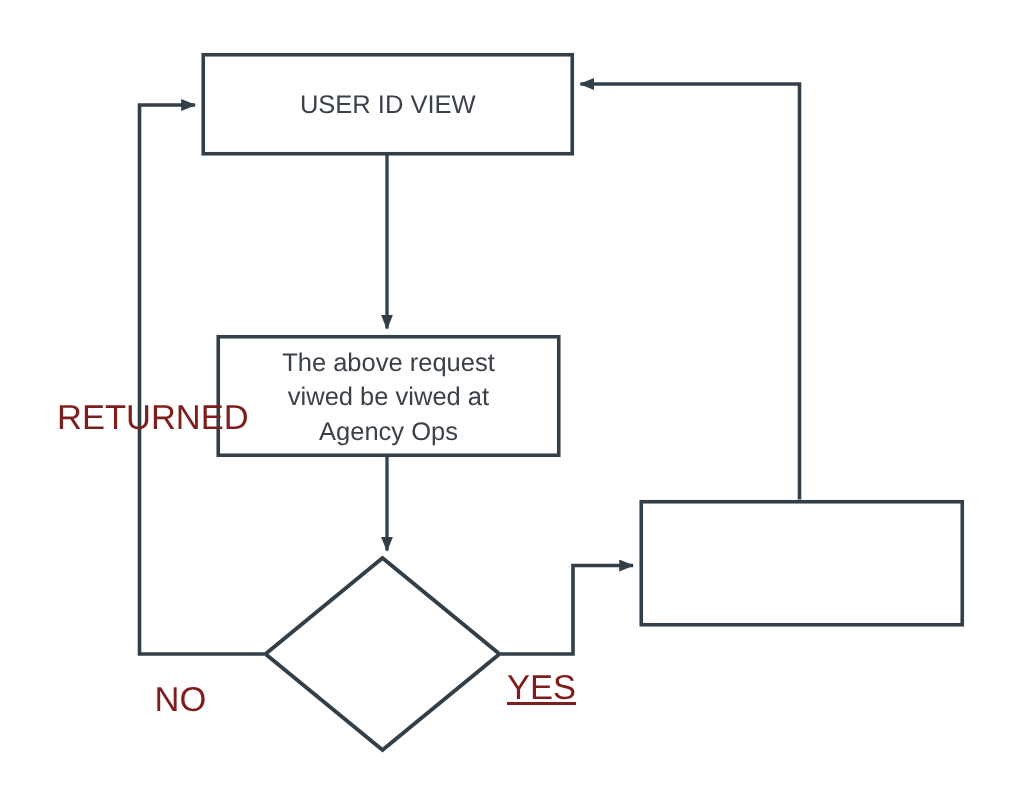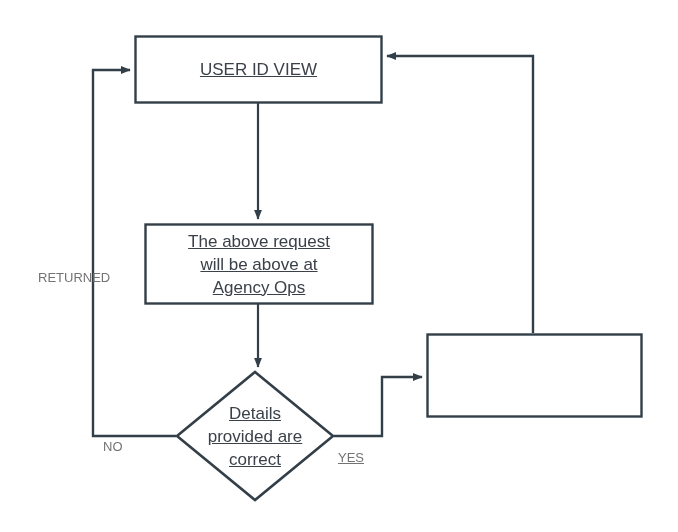--- a/index.html
+++ b/index.html
@@ -28,26 +28,25 @@
     position: absolute;
     color: #3b4149;
     font-size: 17px;
     line-height: 23px;
     text-align: center;
     white-space: pre-line;
     display: flex;
     align-items: center;
     justify-content: center;
     pointer-events: none;
-    text-decoration: underline;
   }
   .edge-label {
     position: absolute;
-    color: #737373;
-    font-size: 13px;
+    color: #7f1d1d;
+    font-size: 23px;
     line-height: 20px;
     white-space: nowrap;
   }
 </style>
 </head>
 <body>
 
 <div id="canvas">
 
   <svg id="flow-svg" viewBox="0 0 678 532" xmlns="http://www.w3.org/2000/svg">
@@ -72,27 +71,24 @@
     <path d="M176,436 L93,436 L93,70 L130,70" fill="none" stroke="#333f48" stroke-width="2.4" marker-end="url(#arrow)"></path>
 
     <path d="M334,436 L382,436 L382,377 L422,377" fill="none" stroke="#333f48" stroke-width="2.4" marker-end="url(#arrow)"></path>
 
     <path d="M533,333 L533,56 L387,56" fill="none" stroke="#333f48" stroke-width="2.4" marker-end="url(#arrow)"></path>
   </svg>
 
   <div class="node-text" style="left:136px; top:37px; width:245px; height:65px;">USER ID VIEW</div>
 
   <div class="node-text" style="left:146px; top:225px; width:226px; height:78px;">The above request
-will be above at
+viwed be viwed at
 Agency Ops</div>
 
-  <div class="node-text" style="left:172px; top:393px; width:166px; height:86px;">Details
-provided are
-correct</div>
 
 
   <div class="edge-label" style="left:38px; top:268px;">RETURNED</div>
 
-  <div class="edge-label" style="left:103px; top:437px;">NO</div>
+  <div class="edge-label" style="left:103px; top:456px;">NO</div>
 
   <div class="edge-label" style="left:338px; top:448px;text-decoration:underline;">YES</div>
 
 </div>
 
 </body></html>

